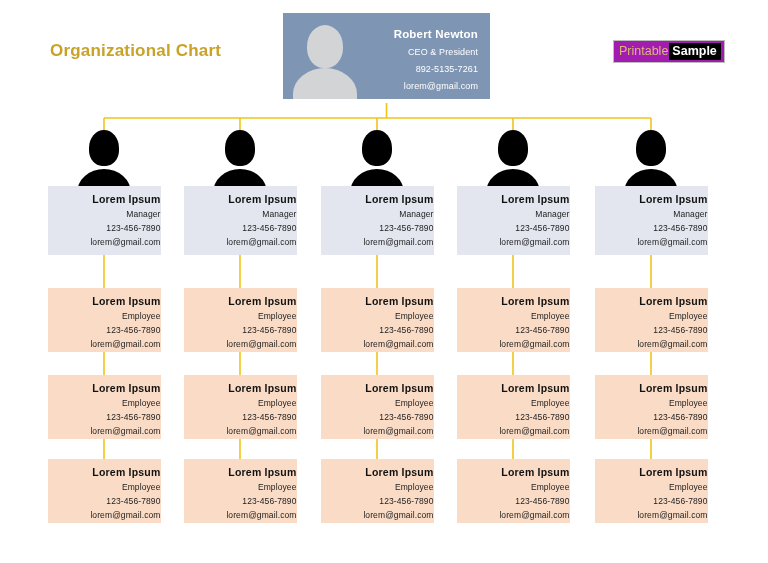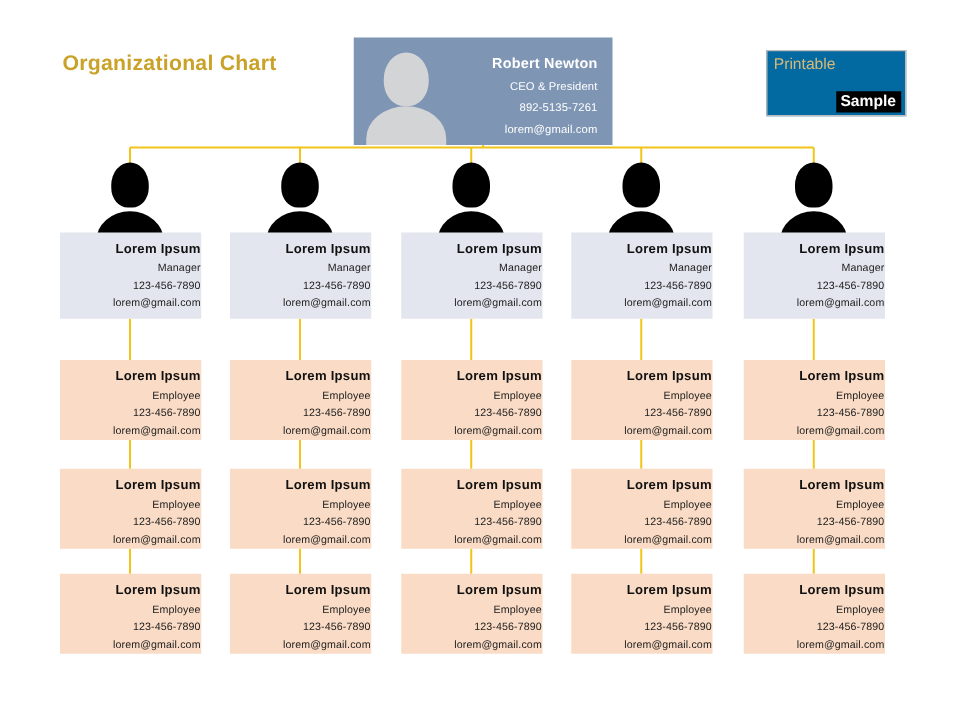--- a/index.html
+++ b/index.html
@@ -45,45 +45,44 @@
     color: #c9a227;
     white-space: nowrap;
   }
 
   
   #brand-logo {
     position: absolute;
     left: 613px;
     top: 40px;
     border: 1px solid #bdbdbd;
-    background: #0369a1;
+    background: #a21caf;
     padding: 2px 3px;
     display: flex;
     align-items: stretch;
     line-height: 1;
   }
   #brand-logo .brand-printable {
     font-size: 12.5px;
     color: #d8b978;
     padding: 2px 1px 2px 2px;
   }
   #brand-logo .brand-sample {
     font-size: 12.5px;
     font-weight: bold;
     color: #ffffff;
     background: #000000;
     padding: 2px 4px 2px 3px;
-    margin-top: 30px;
   }
 
   
   #ceo-card {
     position: absolute;
     left: 283px;
-    top: 30px;
+    top: 13px;
     width: 207px;
     height: 86px;
     background: #7f95b4;
     display: flex;
     align-items: flex-end;
     overflow: hidden;
   }
   #ceo-avatar {
     width: 86px;
     height: 86px;

